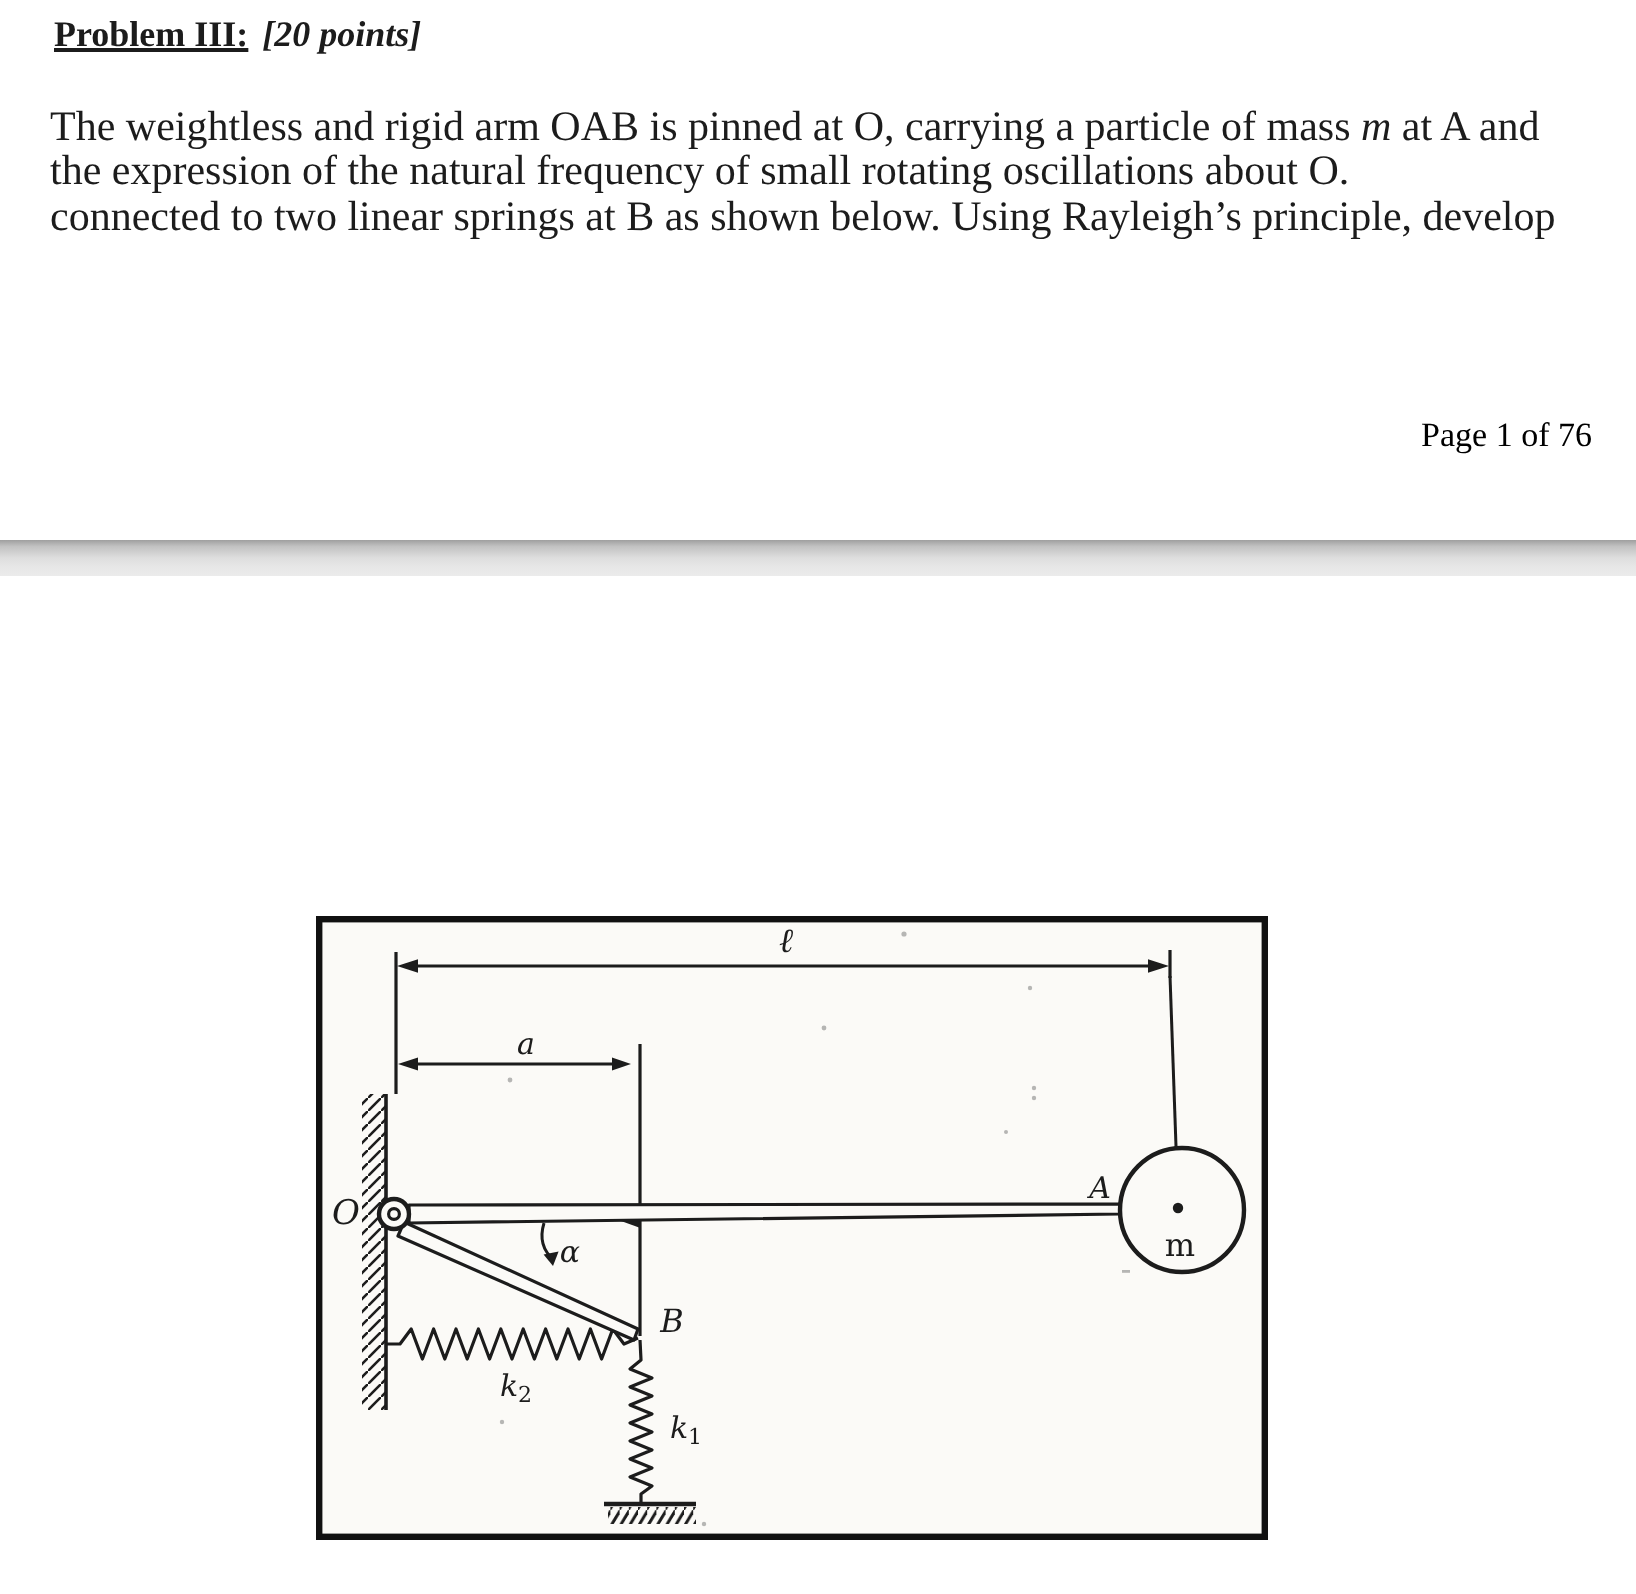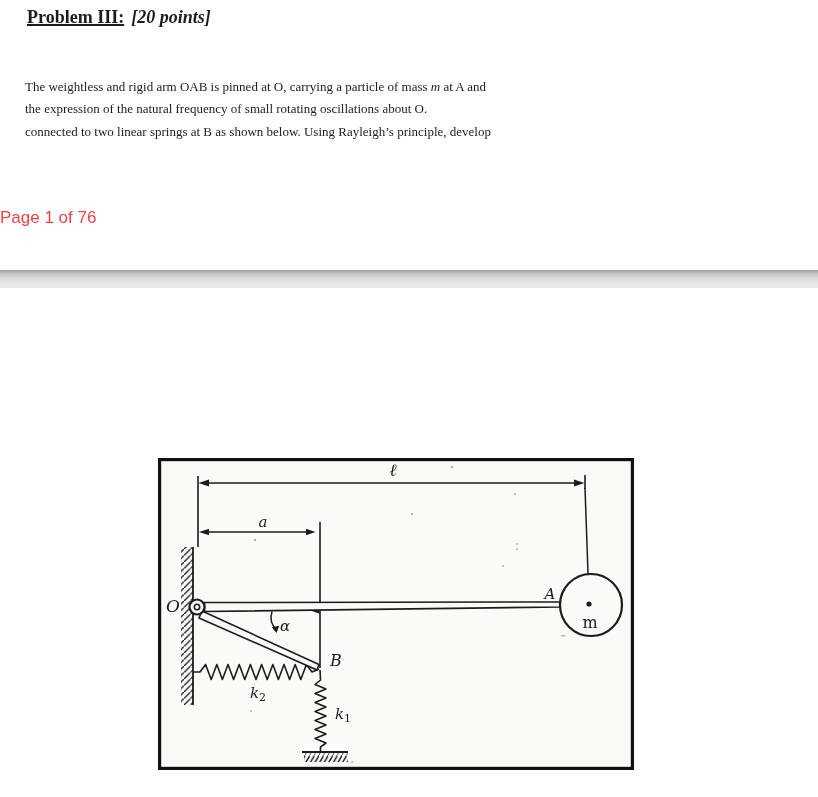--- a/index.html
+++ b/index.html
@@ -13,28 +13,28 @@
   }
   
   .heading{
     position:absolute;left:27px;top:7px;
     font-size:18px;font-weight:bold;white-space:nowrap;
   }
   .heading .title{text-decoration:underline;text-decoration-thickness:1.5px;}
   .heading .points{font-style:italic;margin-left:7px;}
   .para{
     position:absolute;left:25px;top:52px;
-    font-size:13px;line-height:22.4px;white-space:nowrap;margin-top:24px;
+    font-size:21px;line-height:22.4px;white-space:nowrap;
   }
   .para .sym{font-style:italic;}
   .page-indicator{
     position:absolute;left:0;top:208px;width:796px;
-    text-align:left;
-    font-family:Liberation Sans, sans-serif;
-    font-size:17px;color:#ef4444;
+    text-align:right;
+    font-family:Liberation Serif, serif;
+    font-size:17px;color:#000000;
   }
   
   .divider{
     position:absolute;left:0;top:270px;width:818px;height:18px;
     background:linear-gradient(to bottom,#9f9f9f 0%,#c2c2c2 18%,#dedede 50%,#e7e7e7 75%,#ebebeb 100%);
   }
   
   .figure-wrap{
     position:absolute;left:158px;top:458px;width:476px;height:312px;
     background:#fbfaf7;

